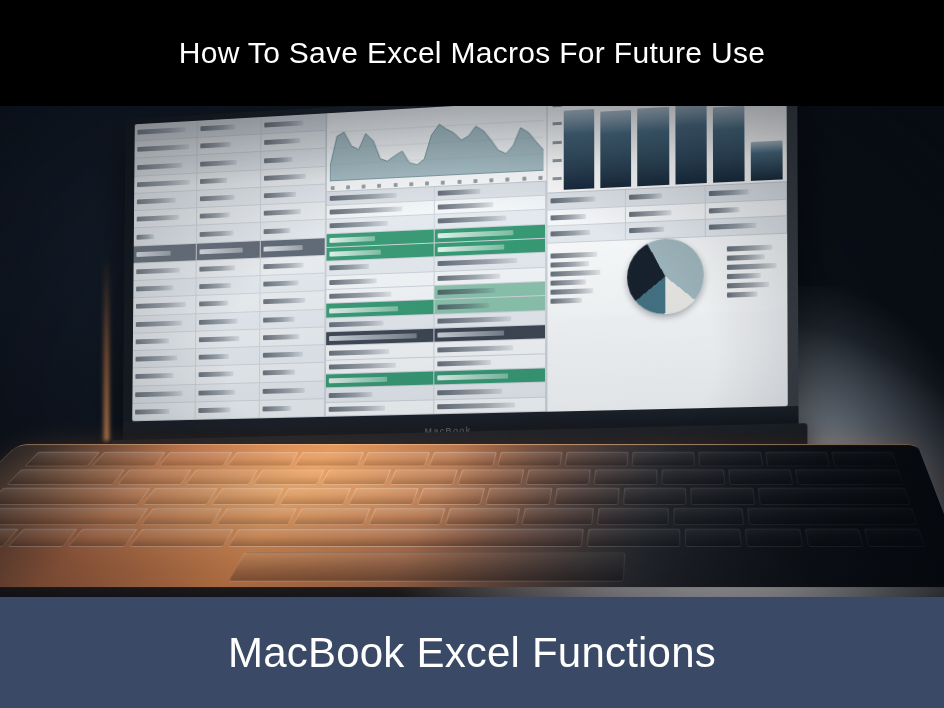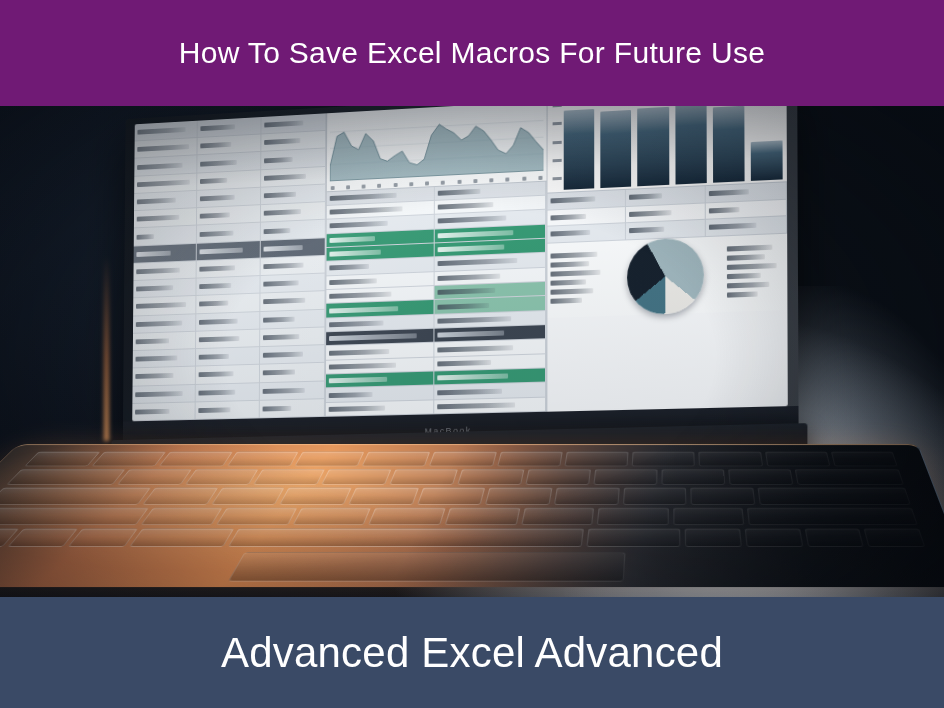--- a/index.html
+++ b/index.html
@@ -387,21 +387,21 @@
     background: linear-gradient(180deg, rgba(255,140,70,0) 0%, rgba(255,150,80,0.55) 55%, rgba(255,170,100,0.85) 100%);
     filter: blur(2px);
     z-index: 6;
   }
 </style>
 </head>
 <body>
 
 <div id="page">
 
-  <div class="banner" id="banner-top" style="background: #701a75;">
+  <div class="banner" id="banner-top" style="background: #000000;">
     <div id="page-title" style="color: rgb(255, 255, 255);">How To Save Excel Macros For Future Use</div>
   </div>
 
   <div id="photo">
 
     <div id="backdrop-glow"></div>
 
     <div id="laptop">
 
       <div id="laptop-lid">
@@ -922,16 +922,16 @@
         <div id="deck-glow"></div>
         <div id="deck-shadow"></div>
         <div id="deck-rim"></div>
       </div>
     </div>
 
     <div id="photo-vignette"></div>
   </div>
 
   <div class="banner" id="banner-bottom" style="background: rgb(58, 74, 102);">
-    <div id="footer-title" style="color: rgb(255, 255, 255);">Advanced Excel Advanced</div>
+    <div id="footer-title" style="color: rgb(255, 255, 255);">MacBook Excel Functions</div>
   </div>
 
 </div>
 
 </body></html>

